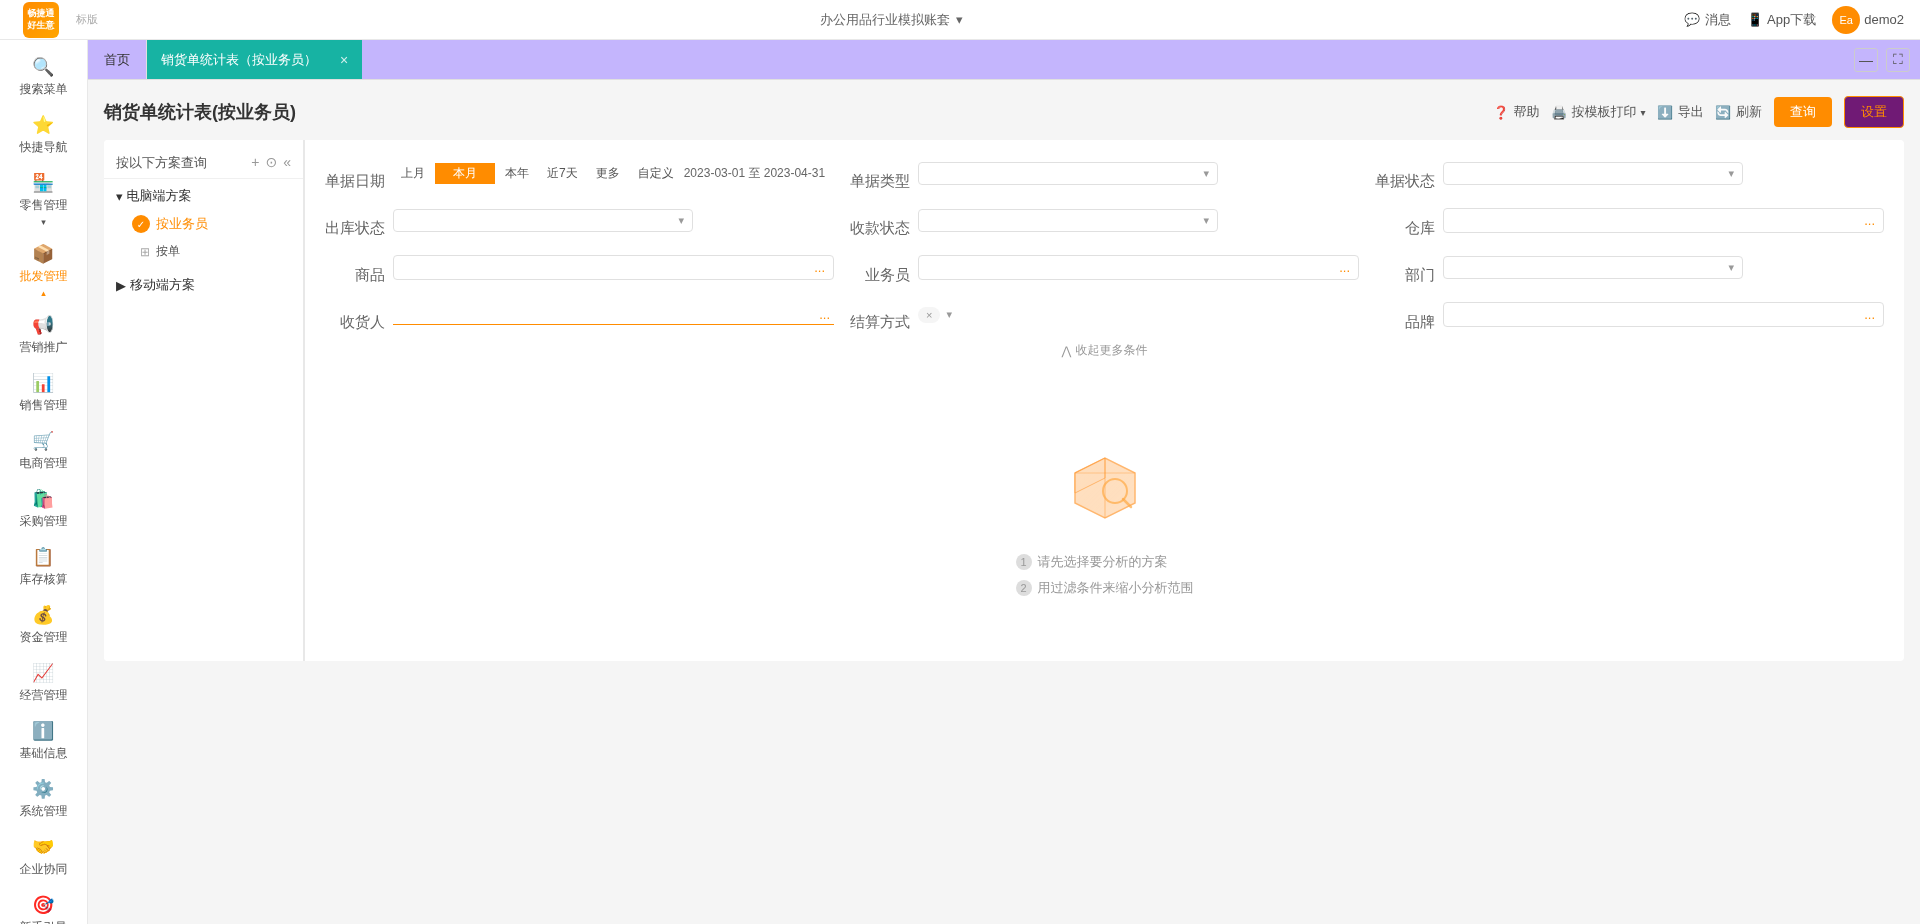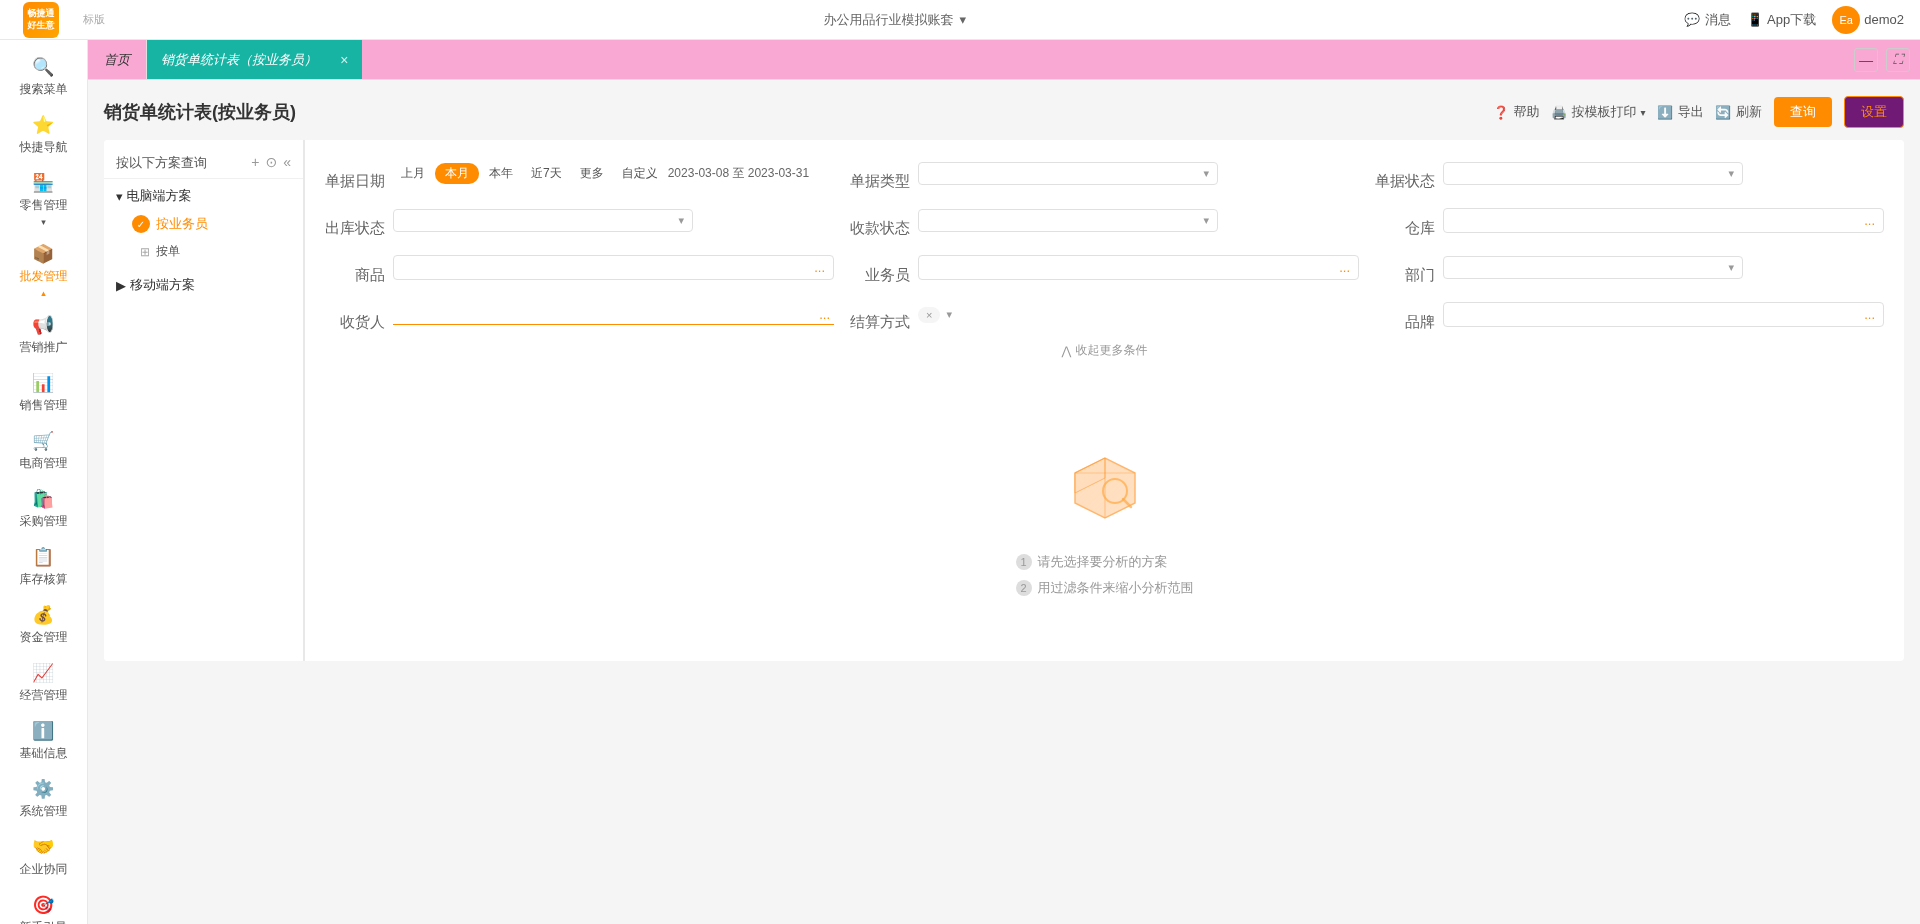--- a/index.html
+++ b/index.html
@@ -9,60 +9,60 @@
     .top-bar {
       height: 40px;
       background: #fff;
       display: flex;
       align-items: center;
       justify-content: space-between;
       padding: 0 16px;
       border-bottom: 1px solid #e8e8e8;
       flex-shrink: 0;
     }
-    .top-bar-left { display: flex; align-items: center; gap: 15px; }
+    .top-bar-left { display: flex; align-items: center; gap: 8px; }
     .app-logo { width: 50px; height: 36px; display: flex; align-items: center; justify-content: center; }
     .logo-icon { width: 36px; height: 36px; background: linear-gradient(135deg, #ff8c00, #ffa500); border-radius: 6px; display: flex; align-items: center; justify-content: center; color: white; font-size: 11px; font-weight: bold; line-height: 1.2; text-align: center; }
     .top-bar-center { display: flex; align-items: center; gap: 6px; color: #666; font-size: 13px; }
     .top-bar-right { display: flex; align-items: center; gap: 16px; color: #555; font-size: 13px; }
     .top-right-item { display: flex; align-items: center; gap: 4px; cursor: pointer; }
     .avatar { width: 28px; height: 28px; border-radius: 50%; background: #ff8c00; display: flex; align-items: center; justify-content: center; color: white; font-size: 11px; overflow: hidden; }
 
     
     .main-layout { display: flex; flex: 1; overflow: hidden; }
 
     
     .sidebar { width: 88px; background: #fff; border-right: 1px solid #e8e8e8; display: flex; flex-direction: column; align-items: center; overflow-y: auto; flex-shrink: 0; padding: 8px 0; }
     .sidebar-item { width: 100%; display: flex; flex-direction: column; align-items: center; padding: 8px 4px; cursor: pointer; color: #555; font-size: 12px; gap: 3px; }
     .sidebar-item.active { color: #ff8c00; }
     .sidebar-icon { font-size: 18px; }
 
     
     .content-area { flex: 1; display: flex; flex-direction: column; overflow: hidden; }
 
     
-    .tab-bar { height: 40px; background: #f9a8d4; display: flex; padding: 0; border-bottom: 1px solid #e0e0e0; flex-shrink: 0; font-style: italic; }
+    .tab-bar { height: 40px; background: #c4b5fd; display: flex; padding: 0; border-bottom: 1px solid #e0e0e0; flex-shrink: 0; }
     .tab-home { padding: 0 16px; height: 100%; display: flex; align-items: center; color: #333; cursor: pointer; border-right: 1px solid #e0e0e0; font-size: 13px; }
     .tab-item { height: 100%; display: flex; align-items: center; padding: 0 14px; gap: 19px; background: #17b3a3; color: white; font-size: 13px; cursor: pointer; position: relative; }
     .tab-item .tab-close { cursor: pointer; display: flex; align-items: center; color: rgba(255,255,255,0.8); font-size: 14px; margin-left: 4px; }
     .tab-bar-actions { margin-left: auto; display: flex; align-items: center; gap: 8px; padding-right: 10px; }
     .tab-action-btn { width: 24px; height: 24px; display: flex; align-items: center; justify-content: center; cursor: pointer; color: #555; font-size: 14px; border: 1px solid #ccc; border-radius: 3px; }
 
     
     .page-content { flex: 1; overflow-y: auto; padding: 16px; }
 
     
     .page-title-bar { display: flex; align-items: center; justify-content: space-between; margin-bottom: 12px; }
     .page-title { font-size: 18px; font-weight: bold; color: #333; }
     .page-actions { display: flex; align-items: center; gap: 12px; }
     .page-action-btn { display: flex; align-items: center; gap: 4px; color: #555; font-size: 13px; cursor: pointer; }
     .btn-primary { background: #ff8c00; color: white; border: none; border-radius: 4px; padding: 6px 16px; font-size: 13px; cursor: pointer; }
     .btn-secondary { background: #701a75; color: #ff8c00; border: 1px solid #ff8c00; border-radius: 4px; padding: 6px 16px; font-size: 13px; cursor: pointer; }
     .date-btn { padding: 2px 8px; font-size: 12px; cursor: pointer; color: #555; border: none; background: none; }
-    .date-btn.active { background: #ff8c00; color: white; border-radius: 10px; padding: 2px 10px; text-align: center; }
+    .date-btn.active { background: #ff8c00; color: white; border-radius: 0; padding: 2px 18px; text-align: center; }
     .date-range { color: #666; font-size: 12px; }
     .filter-select { border: 1px solid #e0e0e0; border-radius: 4px; padding: 4px 8px; font-size: 13px; color: #555; min-width: 200px; display: flex; align-items: center; justify-content: space-between; cursor: pointer; }
     .filter-select-wide { min-width: 300px; }
     .filter-dots { color: #ff8c00; cursor: pointer; margin-left: 4px; }
     .chevron-down { color: #999; font-size: 11px; }
     .clear-tag { background: #f5f5f5; border-radius: 10px; padding: 2px 8px; display: flex; align-items: center; gap: 4px; font-size: 12px; color: #555; }
     .clear-tag-close { cursor: pointer; color: #999; font-size: 11px; }
     .collapse-btn { display: flex; align-items: center; justify-content: center; gap: 4px; color: #999; font-size: 12px; cursor: pointer; margin: 4px auto; }
 
     
@@ -280,21 +280,21 @@
             <div class="filter-grid">
               <div class="filter-cell">
                 <span class="filter-cell-label">单据日期</span>
                 <div style="display:flex;align-items:center;gap:2px;flex-wrap:wrap;">
                   <span class="date-btn">上月</span>
                   <span class="date-btn active">本月</span>
                   <span class="date-btn">本年</span>
                   <span class="date-btn">近7天</span>
                   <span class="date-btn">更多</span>
                   <span class="date-btn">自定义</span>
-                  <span class="date-range">2023-03-08 至 2023-03-31</span>
+                  <span class="date-range">2023-03-01 至 2023-04-31</span>
                 </div>
               </div>
               <div class="filter-cell">
                 <span class="filter-cell-label">单据类型</span>
                 <div class="filter-select filter-select-wide">
                   <span></span>
                   <span class="chevron-down">▾</span>
                 </div>
               </div>
               <div class="filter-cell">

